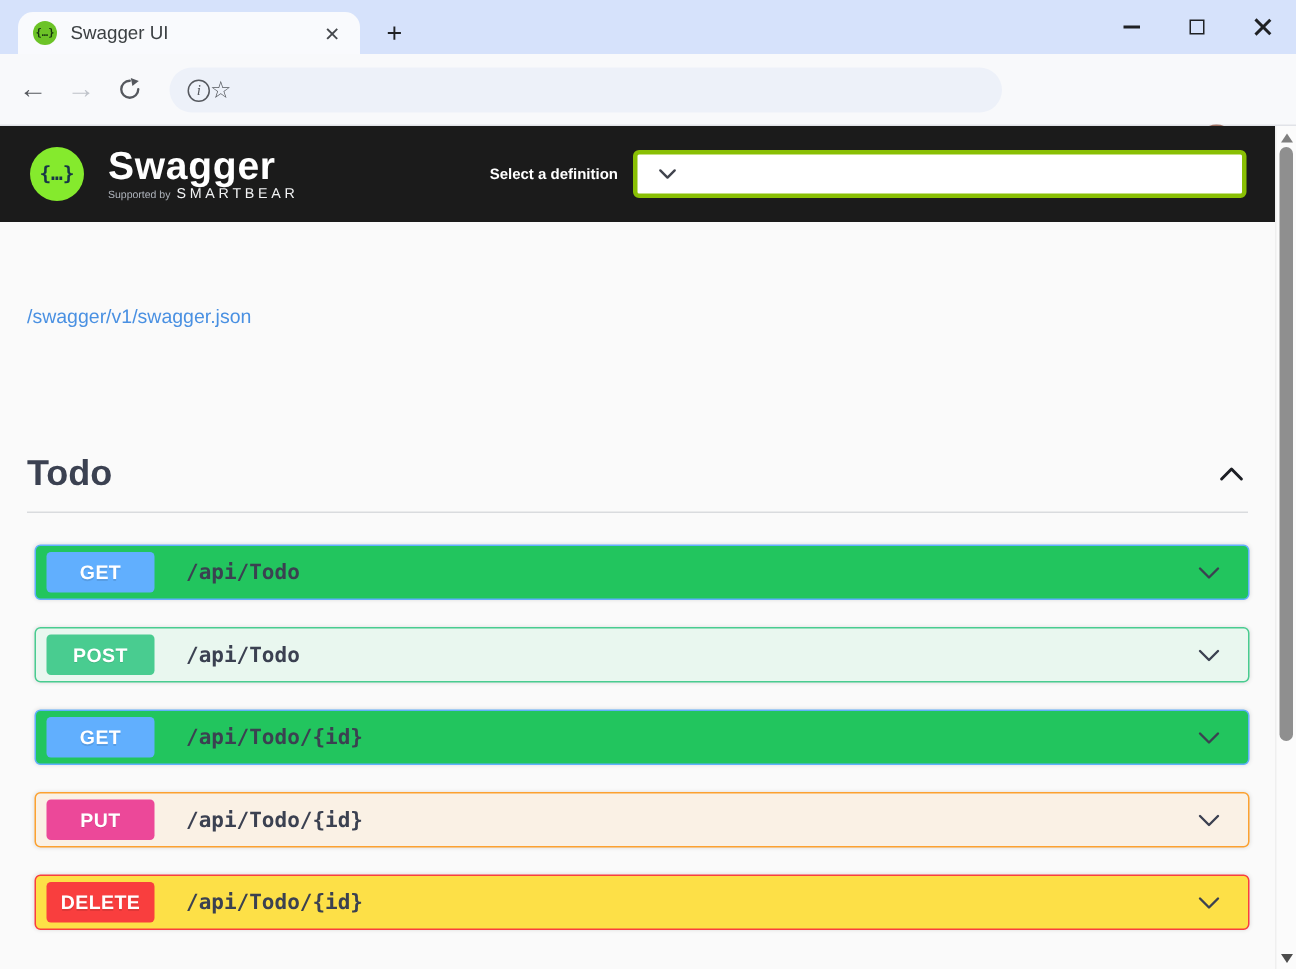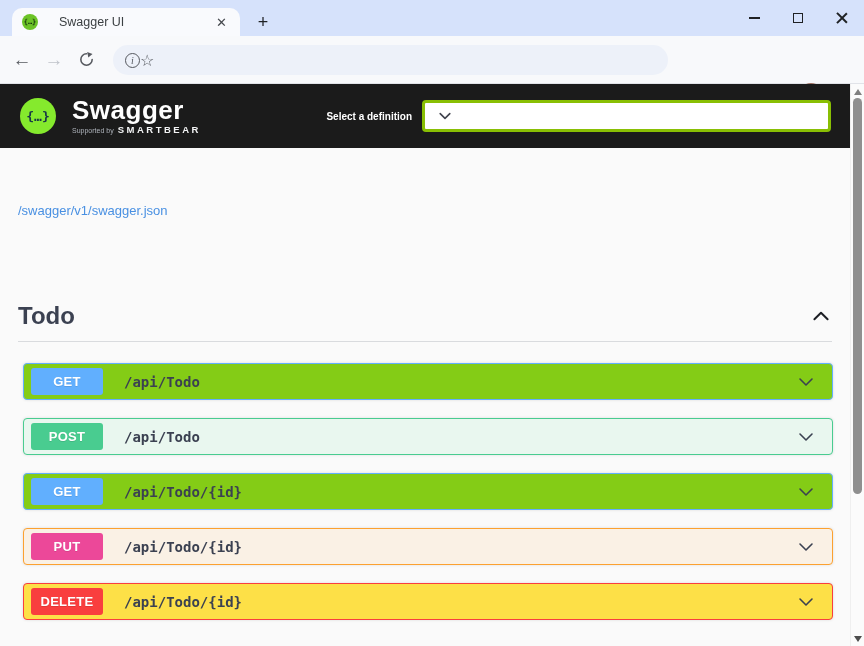--- a/index.html
+++ b/index.html
@@ -6,21 +6,21 @@
   html,body { width:864px; height:646px; font-family:"Liberation Sans", sans-serif; }
   .window { position:relative; width:864px; height:646px; overflow:hidden; background:#fafafa; }
 
   
   .titlebar { position:absolute; top:0; left:0; width:864px; height:36px; background:#d6e2fb; }
   .tab { position:absolute; top:8px; left:12px; width:228px; height:28px; background:#f9fafd;
          border-radius:10px 10px 0 0; display:flex; align-items:center; padding:0 10px; }
   .favicon { width:16px; height:16px; border-radius:50%; background:#6cc327; display:flex;
              align-items:center; justify-content:center; font-family:"DejaVu Sans Mono", monospace;
              font-size:7px; font-weight:bold; color:#16330f; flex:0 0 16px; }
-  .tab-title { font-size:12.5px; color:#3c4043; margin-left:21px; flex:1; white-space:nowrap; overflow:hidden; }
+  .tab-title { font-size:12.5px; color:#3c4043; margin-left:9px; flex:1; white-space:nowrap; overflow:hidden; }
   .tab-close { width:17px; height:17px; border-radius:50%; display:flex; align-items:center; justify-content:center;
                color:#45484d; font-size:13px; line-height:1; cursor:pointer; }
   .newtab-btn { position:absolute; top:9px; left:250px; width:26px; height:26px; border-radius:50%;
                 display:flex; align-items:center; justify-content:center; color:#1f2124; font-size:18px; }
   .win-controls { position:absolute; top:0; right:0; height:36px; display:flex; }
   .win-btn { width:44px; height:36px; display:flex; align-items:center; justify-content:center; }
   .ic-min { width:11px; height:1.6px; background:#1f2124; }
   .ic-max { width:10px; height:10px; border:1.6px solid #1f2124; }
   .ic-close-x { position:relative; width:12px; height:12px; }
   .ic-close-x::before,.ic-close-x::after { content:""; position:absolute; left:5px; top:-1px; width:1.6px; height:14px; background:#1f2124; }
@@ -51,21 +51,21 @@
   
   .swagger-topbar { position:absolute; top:84px; left:0; width:864px; height:64px; background:#1b1b1b;
                     display:flex; align-items:center; }
   .logo-circle { width:36px; height:36px; border-radius:50%; background:#85ea2d; margin-left:20px;
                  display:flex; align-items:center; justify-content:center;
                  font-family:"DejaVu Sans Mono", monospace; font-size:13px; font-weight:bold; color:#173647; }
   .logo-textwrap { margin-left:16px; }
   .logo-word { color:#fff; font-size:26px; font-weight:bold; letter-spacing:.5px; line-height:26px; }
   .logo-tagline { margin-top:1px; display:flex; align-items:baseline; gap:4px; }
   .tagline-prefix { color:#aeb3bb; font-size:7px; }
-  .tagline-brand { color:#f2f3f4; font-size:9.5px; font-weight:bold; letter-spacing:2.5px; }
+  .tagline-brand { color:#f2f3f4; font-size:9.5px; font-weight:normal; letter-spacing:2.5px; }
   .topbar-right { position:absolute; right:33px; top:0; height:64px; display:flex; align-items:center; }
   .select-label { color:#fff; font-size:10px; font-weight:bold; margin-right:10px; white-space:nowrap; }
   .def-select { width:409px; height:32px; background:#fff; border:3px solid #89bf04; border-radius:4px;
                 display:flex; align-items:center; padding:0 12px; cursor:pointer; }
   .def-select span { font-size:13px; font-weight:bold; color:#3b4151; flex:1; }
 
   
   .info-block { position:absolute; top:148px; left:0; width:850px; padding:44px 18px 0; }
   .api-title { display:flex; align-items:flex-start; gap:10px; }
   .api-title h1 { font-size:36px; font-weight:bold; color:#3b4151; line-height:40px; letter-spacing:.5px; }
@@ -84,21 +84,21 @@
 
   .operations { position:absolute; top:363px; left:23px; width:810px; }
   .opblock { height:37px; border-radius:4px; border:1px solid; display:flex; align-items:center;
              margin-bottom:18px; box-shadow:0 0 3px rgba(0,0,0,.12); cursor:pointer; }
   .opblock .method { min-width:72px; height:27px; margin-left:7px; border-radius:3px; color:#fff;
                      font-size:13px; font-weight:bold; display:flex; align-items:center; justify-content:center;
                      text-shadow:0 1px 0 rgba(0,0,0,.1); letter-spacing:.3px; }
   .opblock .path { margin-left:21px; font-family:"DejaVu Sans Mono", monospace; font-size:14px;
                    font-weight:bold; color:#3b4151; flex:1; }
   .opblock .chev { margin-right:16px; }
-  .op-get    { background:#84cc16; border-color:#61affe; } .op-get .method    { background:#61affe; }
+  .op-get    { background:#22c55e; border-color:#61affe; } .op-get .method    { background:#61affe; }
   .op-post   { background:#e9f7ef; border-color:#49cc90; } .op-post .method   { background:#49cc90; }
   .op-put    { background:#faf1e5; border-color:#fca130; } .op-put .method    { background:#ec4899; }
   .op-delete { background:#fde047; border-color:#f93e3e; } .op-delete .method { background:#f93e3e; }
 
   
   .scrollbar { position:absolute; top:84px; right:0; width:14px; height:562px; background:#fbfbfb;
                border-left:1px solid #efefef; }
   .sb-up { position:absolute; top:5px; left:3px; width:0; height:0;
            border-left:4px solid transparent; border-right:4px solid transparent; border-bottom:6px solid #7f7f7f; }
   .sb-thumb { position:absolute; top:14px; left:2px; width:9px; height:396px; background:#8f8f8f; border-radius:5px; }

